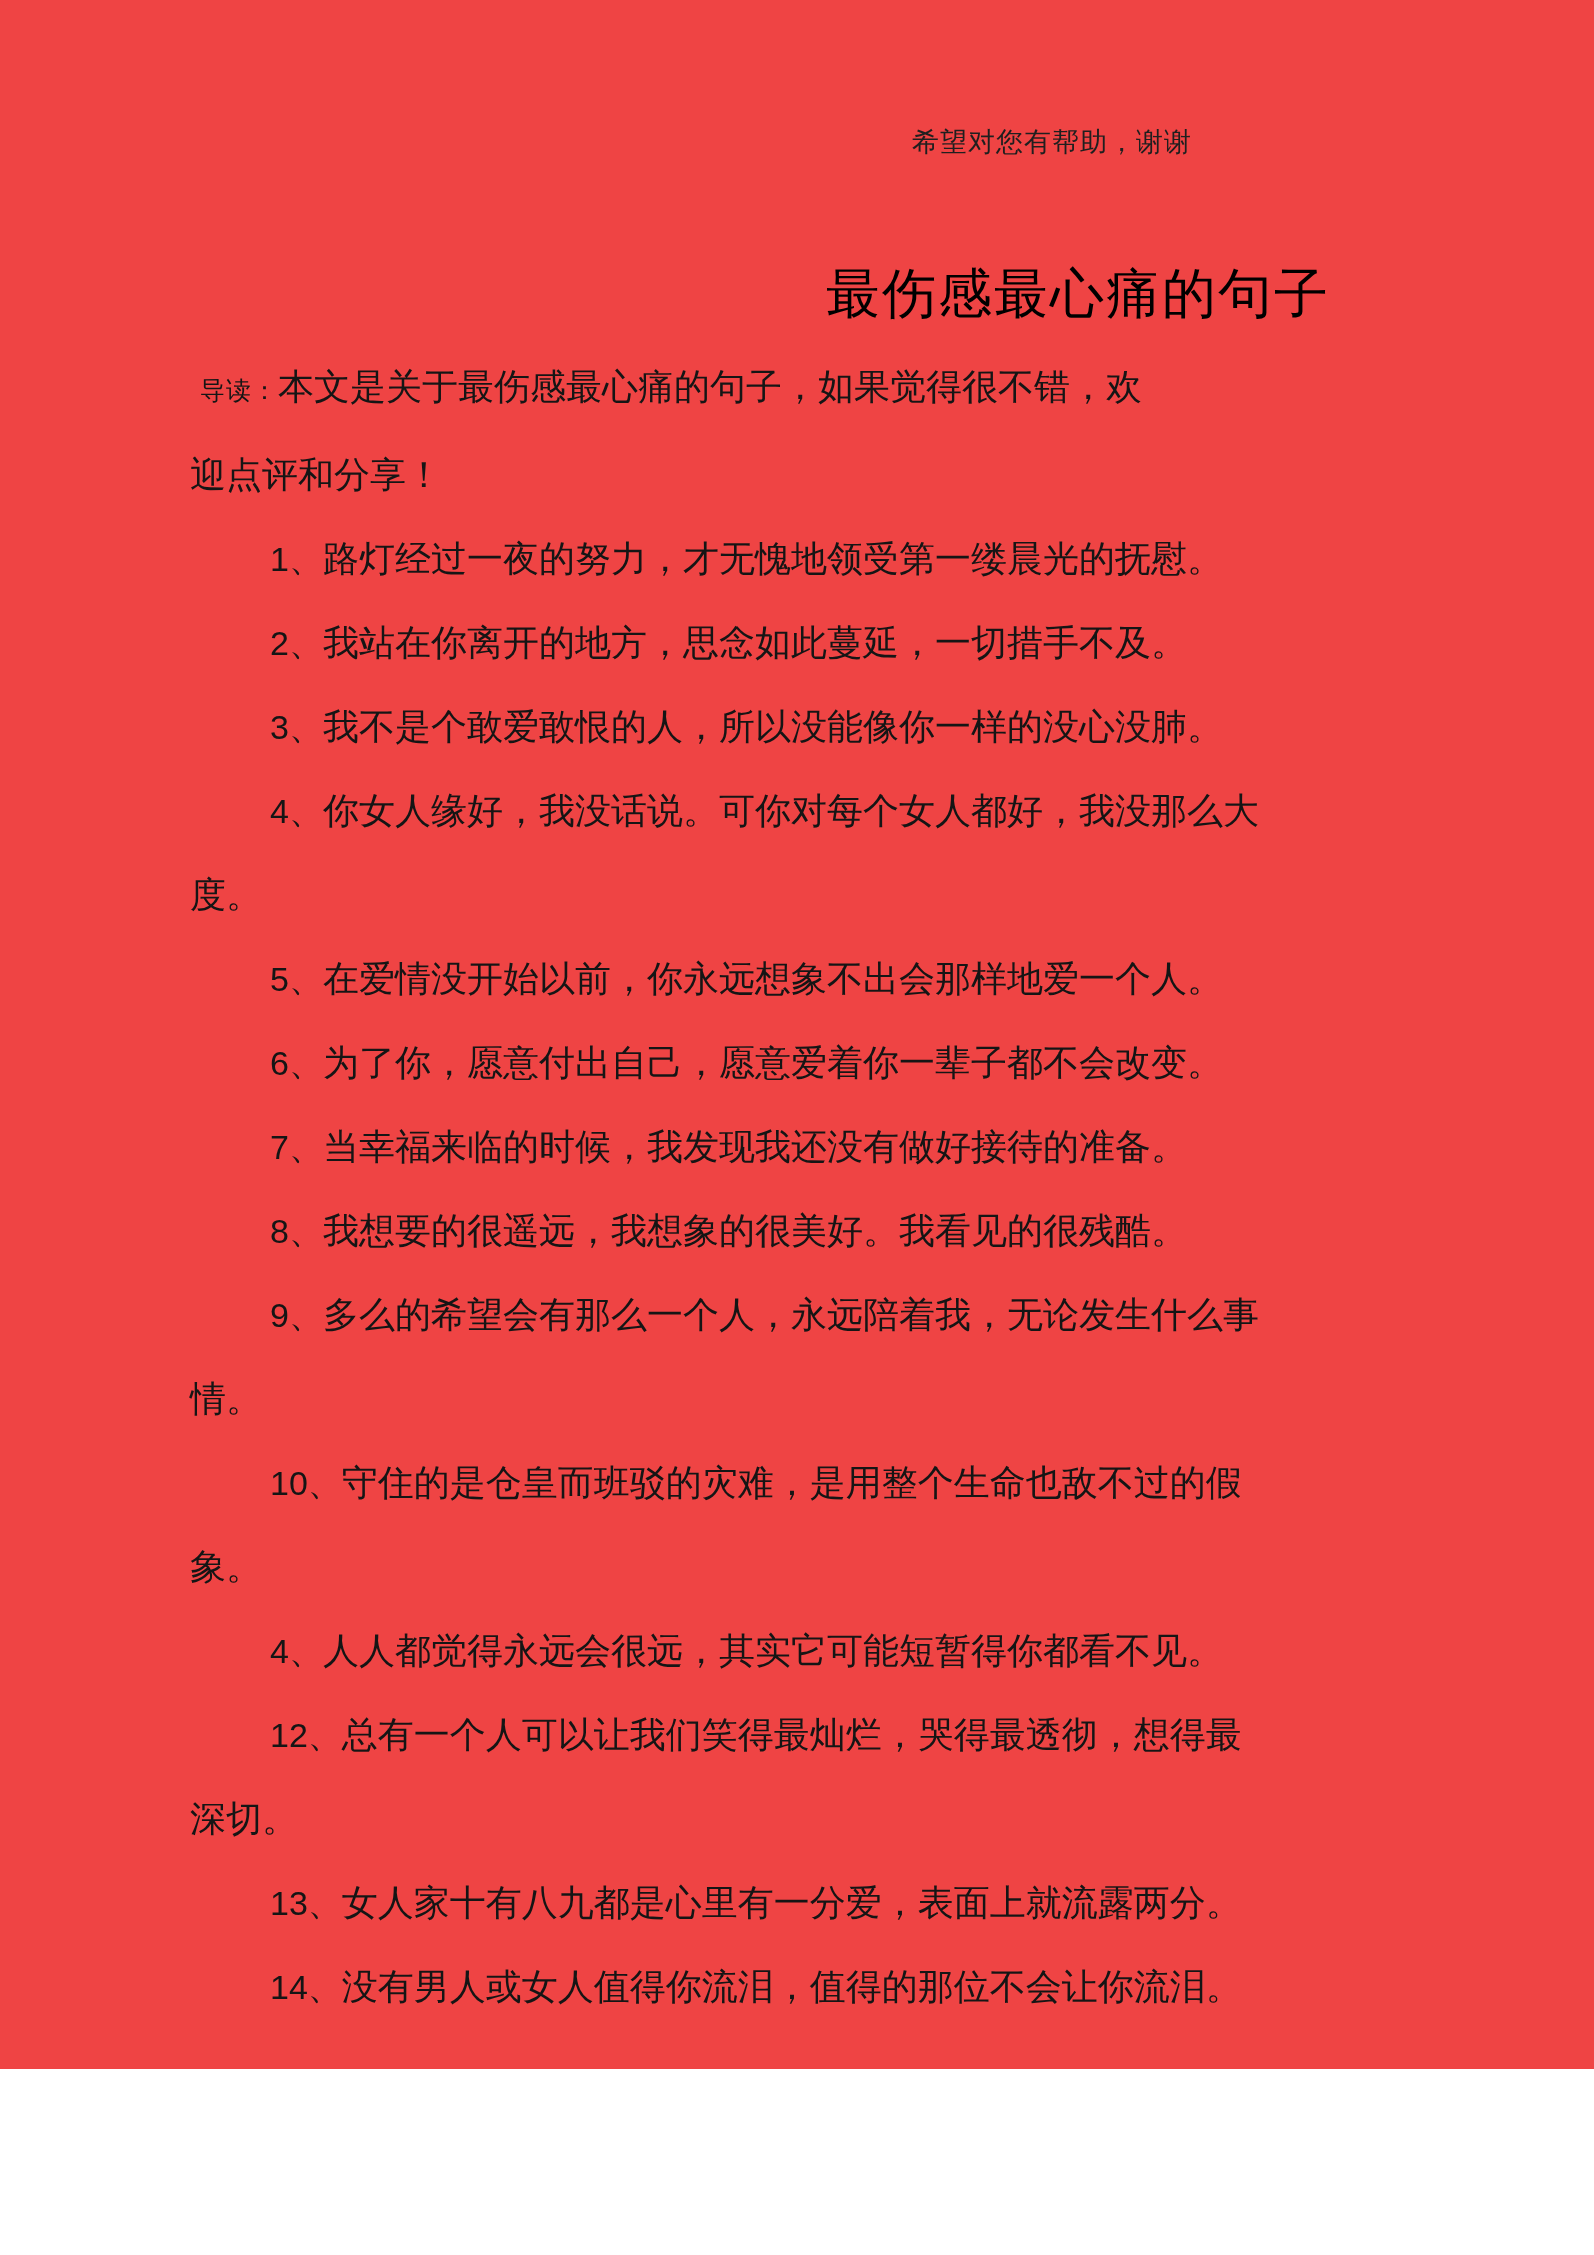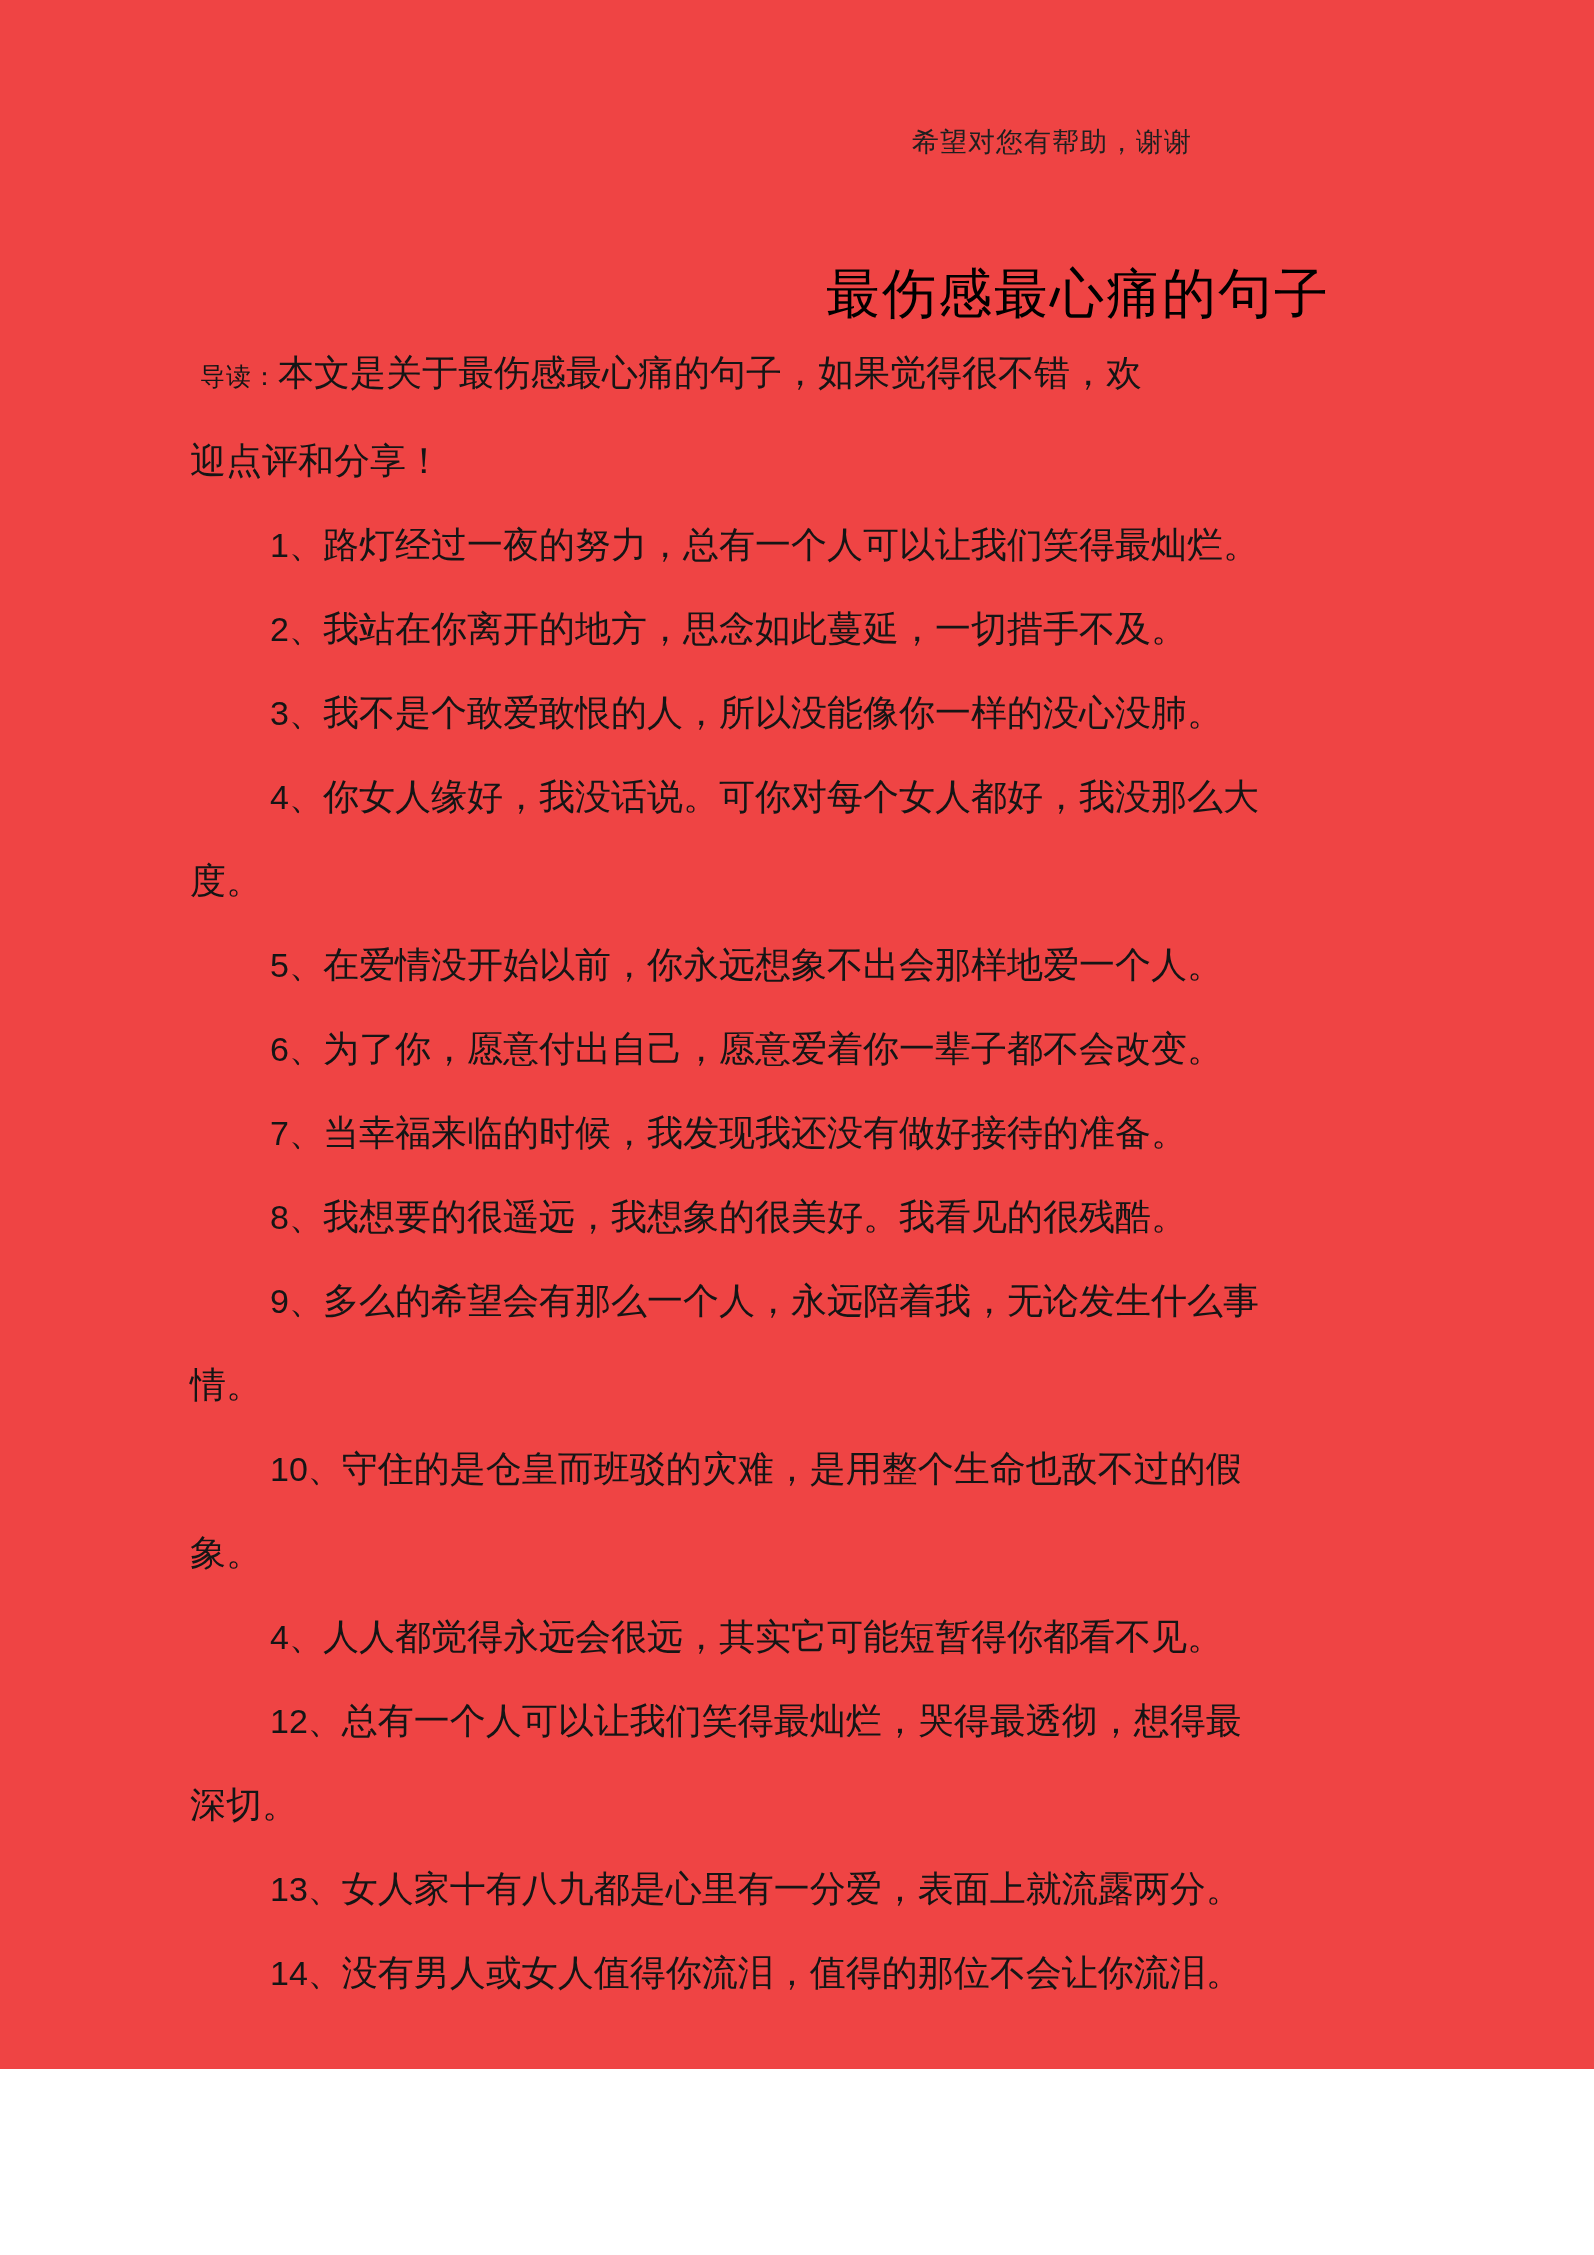--- a/index.html
+++ b/index.html
@@ -34,21 +34,21 @@
     width: 1140px;
     text-align: right;
     font-size: 54px;
     font-weight: 400;
     letter-spacing: 2px;
     white-space: nowrap;
     color: #000000;
   }
   .doc-body {
     position: absolute;
-    top: 331px;
+    top: 345px;
     left: 190px;
     width: 1220px;
     font-size: 36px;
     line-height: 84px;
     color: #151515;
   }
   .line {
     white-space: nowrap;
   }
   .first-line {
@@ -75,21 +75,21 @@
   <h1 class="doc-title">最伤感最心痛的句子</h1>
 
   <div class="doc-body">
 
     <p class="paragraph">
       <span class="line"><span class="lead-label">导读：</span><span>本文是关于最伤感最心痛的句子，如果觉得很不错，欢</span></span>
       <span class="line" style="display:block">迎点评和分享！</span>
     </p>
 
     <p class="paragraph">
-      <span class="line first-line" style="display:block"><span class="item-num">1、</span><span>路灯经过一夜的努力，总有一个人可以让我们笑得最灿烂。</span></span>
+      <span class="line first-line" style="display:block"><span class="item-num">1、</span><span>路灯经过一夜的努力，才无愧地领受第一缕晨光的抚慰。</span></span>
     </p>
 
     <p class="paragraph">
       <span class="line first-line" style="display:block"><span class="item-num">2、</span><span>我站在你离开的地方，思念如此蔓延，一切措手不及。</span></span>
     </p>
 
     <p class="paragraph">
       <span class="line first-line" style="display:block"><span class="item-num">3、</span><span>我不是个敢爱敢恨的人，所以没能像你一样的没心没肺。</span></span>
     </p>
 

